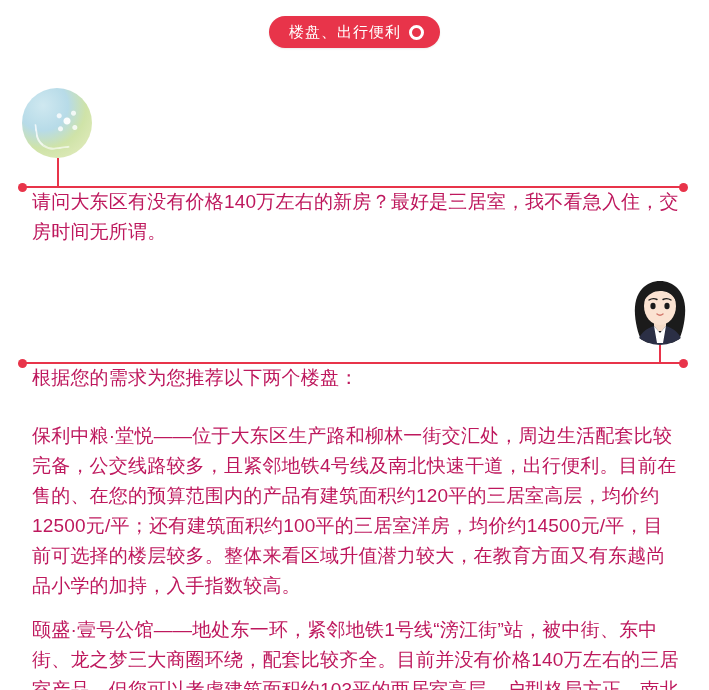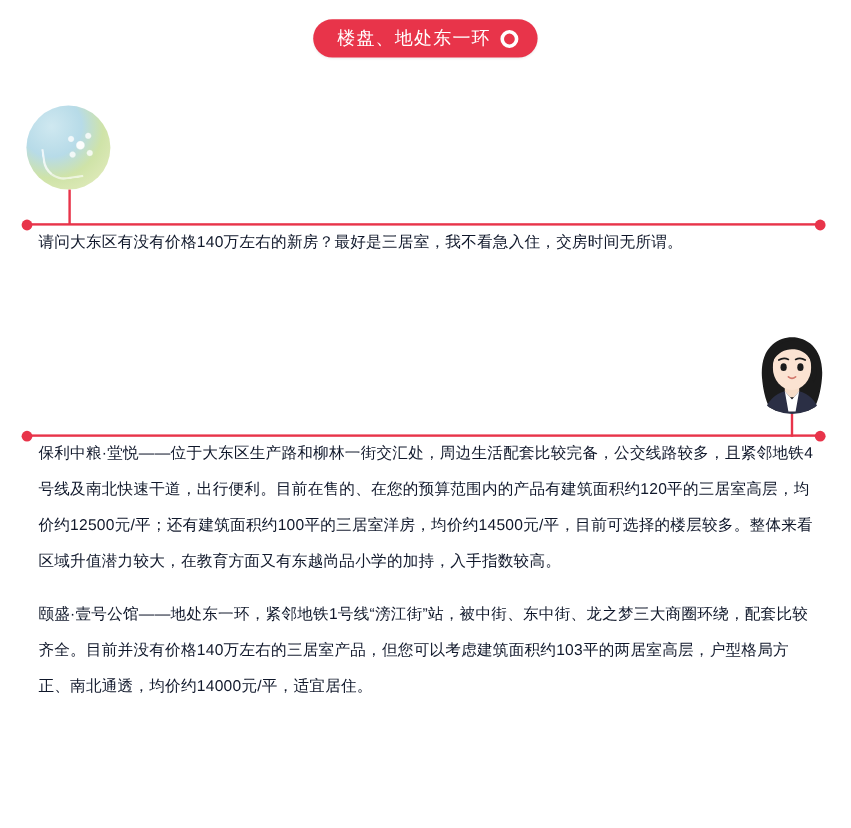--- a/index.html
+++ b/index.html
@@ -101,23 +101,23 @@
     position: absolute;
     width: 9px;
     height: 9px;
     border-radius: 50%;
     background: #e8344a;
   }
 
   
   .msg {
     position: absolute;
-    font-size: 13px;
+    font-size: 19px;
     line-height: 30px;
-    color: #0f172a;
+    color: #be185d;
     letter-spacing: 0.2px;
   }
   .msg p {
     margin: 0 0 18px 0;
   }
   .msg p:last-child { margin-bottom: 0; }
 
   #user-message {
     top: 187px;
     left: 32px;
@@ -127,21 +127,21 @@
     top: 363px;
     left: 32px;
     width: 650px;
   }
 </style>
 </head>
 <body>
 
 <div class="header-wrap">
   <div class="badge">
-    <span>楼盘、地处东一环</span>
+    <span>楼盘、出行便利</span>
     <span class="badge-circle"></span>
   </div>
 </div>
 
 <div class="avatar avatar-user">
   <span class="stem"></span>
   <span class="leaf"></span>
 </div>
 
 <div class="line-v" style="left:57px; top:158px; width:2px; height:29px;"></div>
@@ -179,15 +179,16 @@
     <path d="M32 39 q3 2.5 6 0" stroke="#d2776b" stroke-width="1.4" fill="none" stroke-linecap="round"></path>
   </svg>
 </div>
 
 <div class="line-v" style="left:659px; top:345px; width:2px; height:19px;"></div>
 <div class="line-h" style="left:22px; top:362px; width:662px; height:2px;"></div>
 <div class="dot" style="left:18px; top:359px;"></div>
 <div class="dot" style="left:679px; top:359px;"></div>
 
 <div class="msg" id="agent-message">
+  <p style="margin-bottom:28px;">根据您的需求为您推荐以下两个楼盘：</p>
   <p style="margin-bottom:14px;">保利中粮·堂悦——位于大东区生产路和柳林一街交汇处，周边生活配套比较完备，公交线路较多，且紧邻地铁4号线及南北快速干道，出行便利。目前在售的、在您的预算范围内的产品有建筑面积约120平的三居室高层，均价约12500元/平；还有建筑面积约100平的三居室洋房，均价约14500元/平，目前可选择的楼层较多。整体来看区域升值潜力较大，在教育方面又有东越尚品小学的加持，入手指数较高。</p>
   <p>颐盛·壹号公馆——地处东一环，紧邻地铁1号线“滂江街”站，被中街、东中街、龙之梦三大商圈环绕，配套比较齐全。目前并没有价格140万左右的三居室产品，但您可以考虑建筑面积约103平的两居室高层，户型格局方正、南北通透，均价约14000元/平，适宜居住。</p>
 </div>
 
 </body></html>

